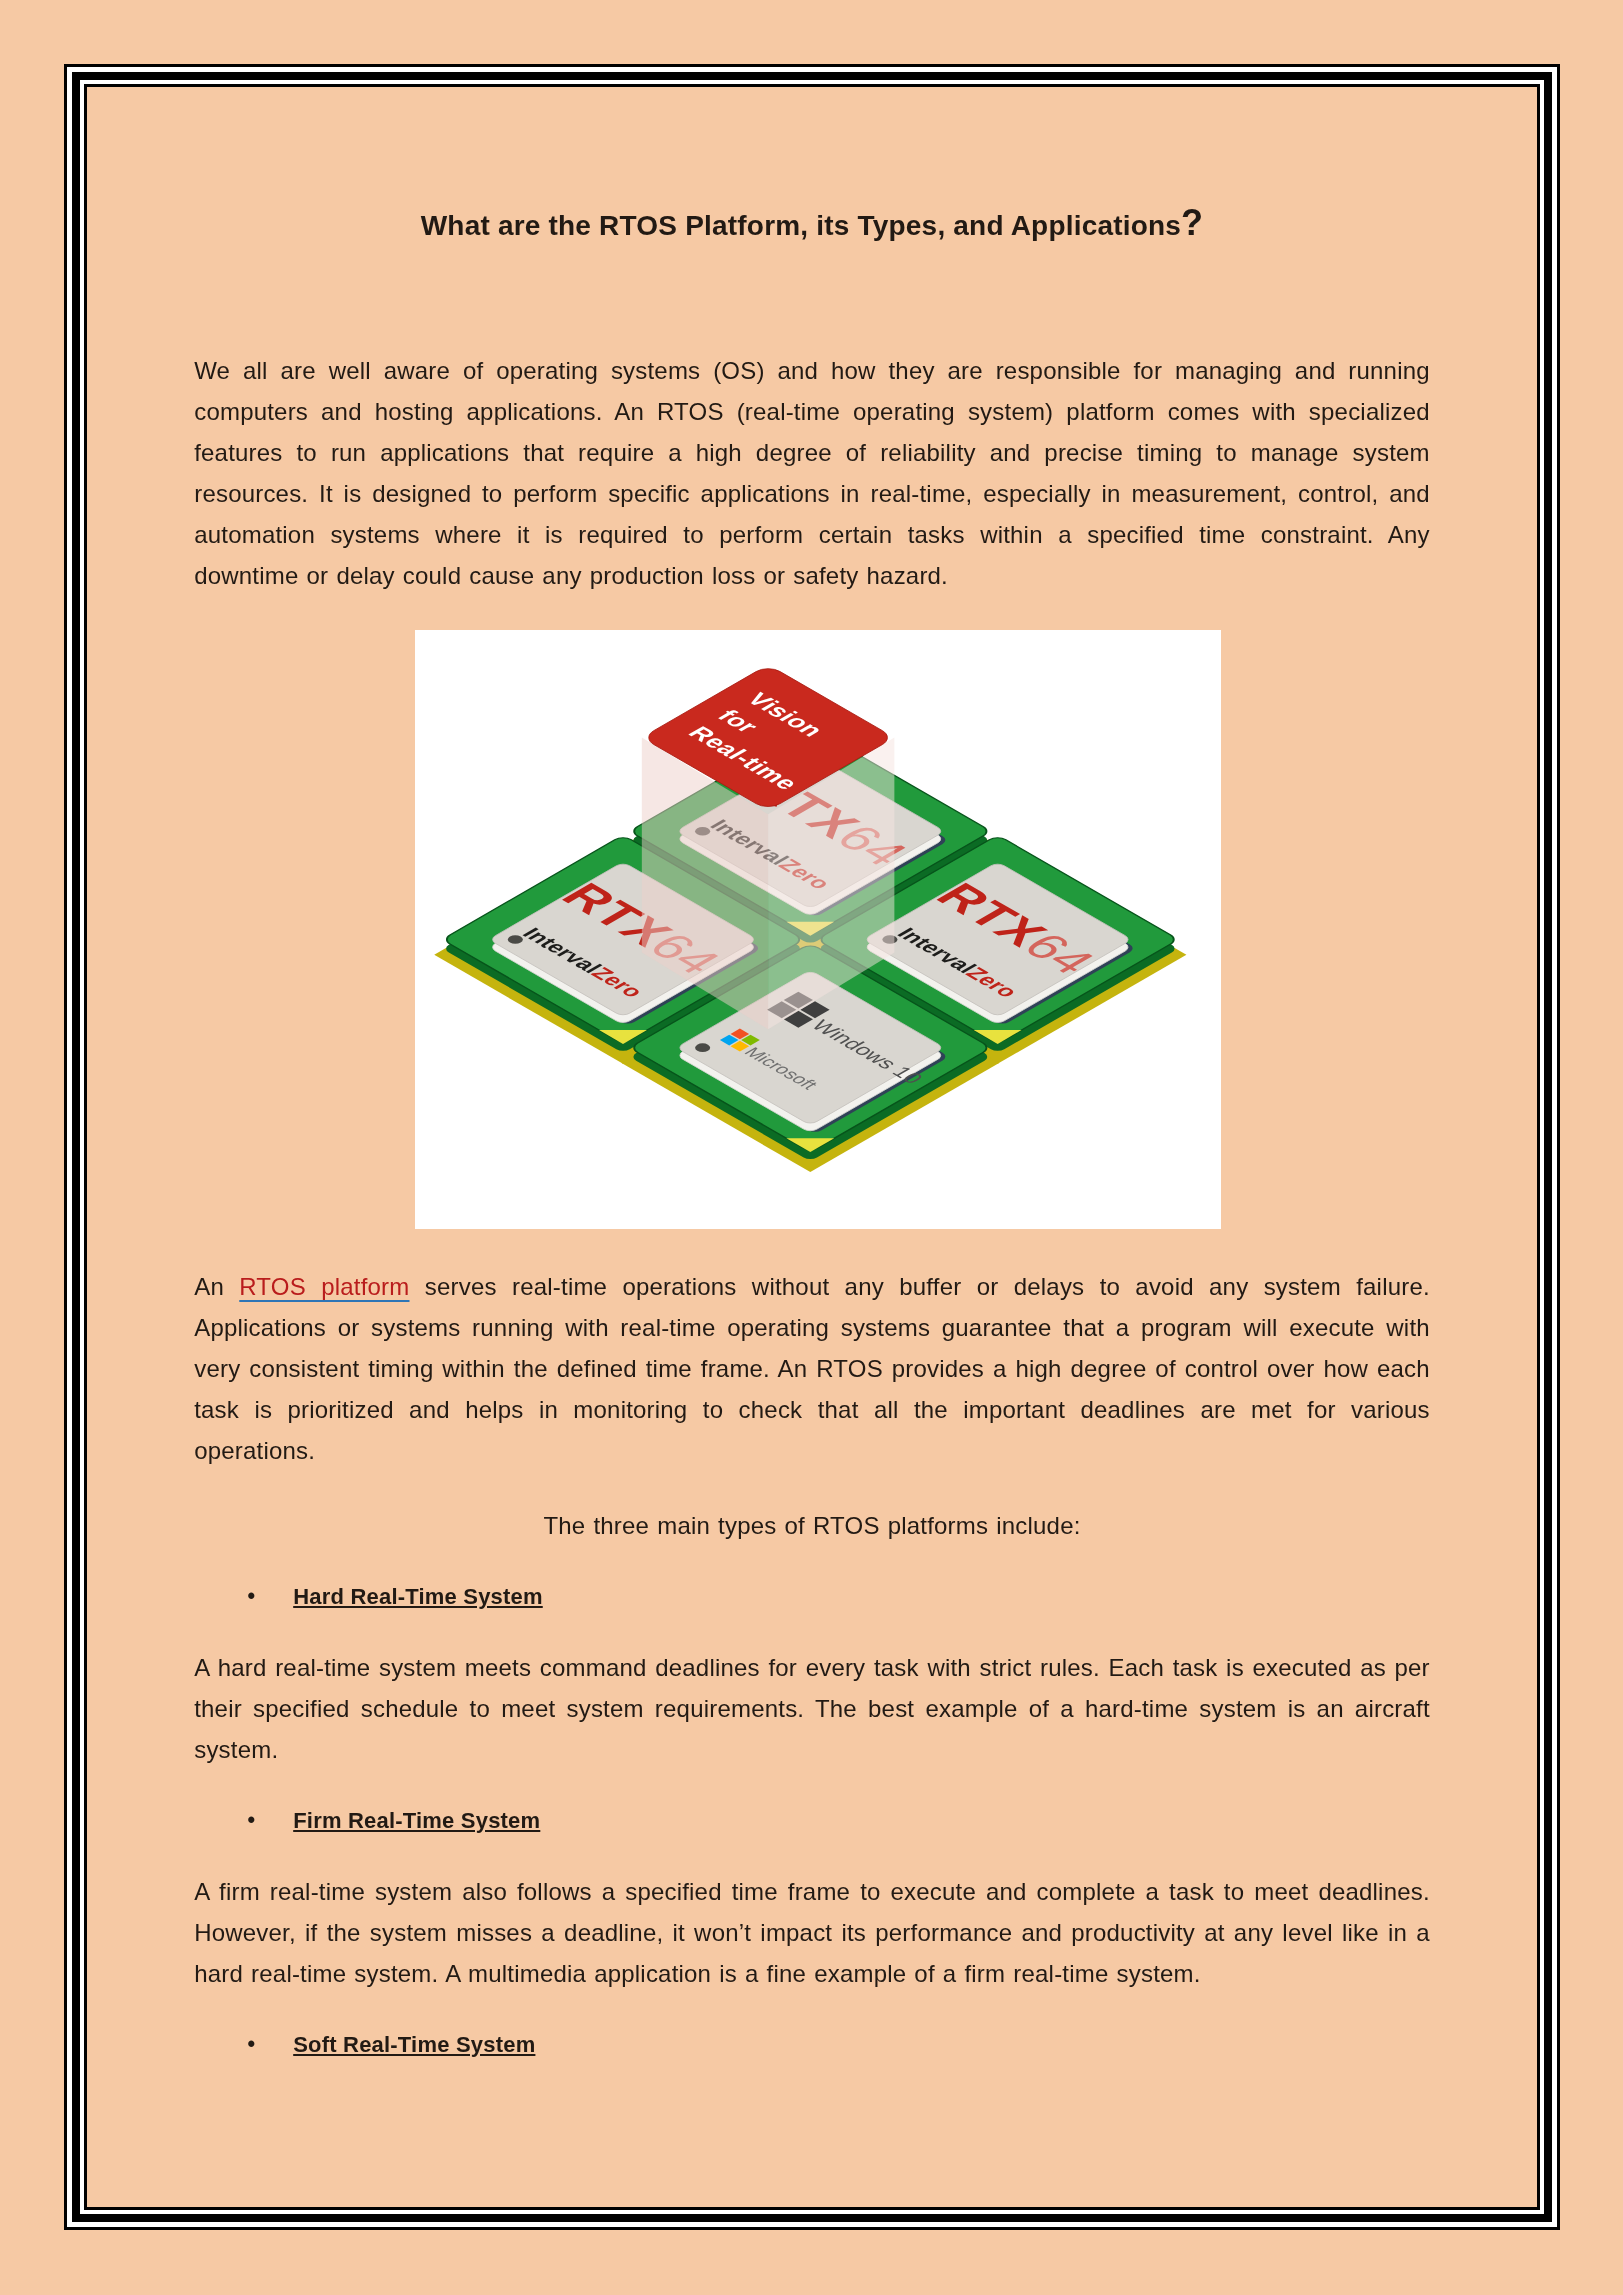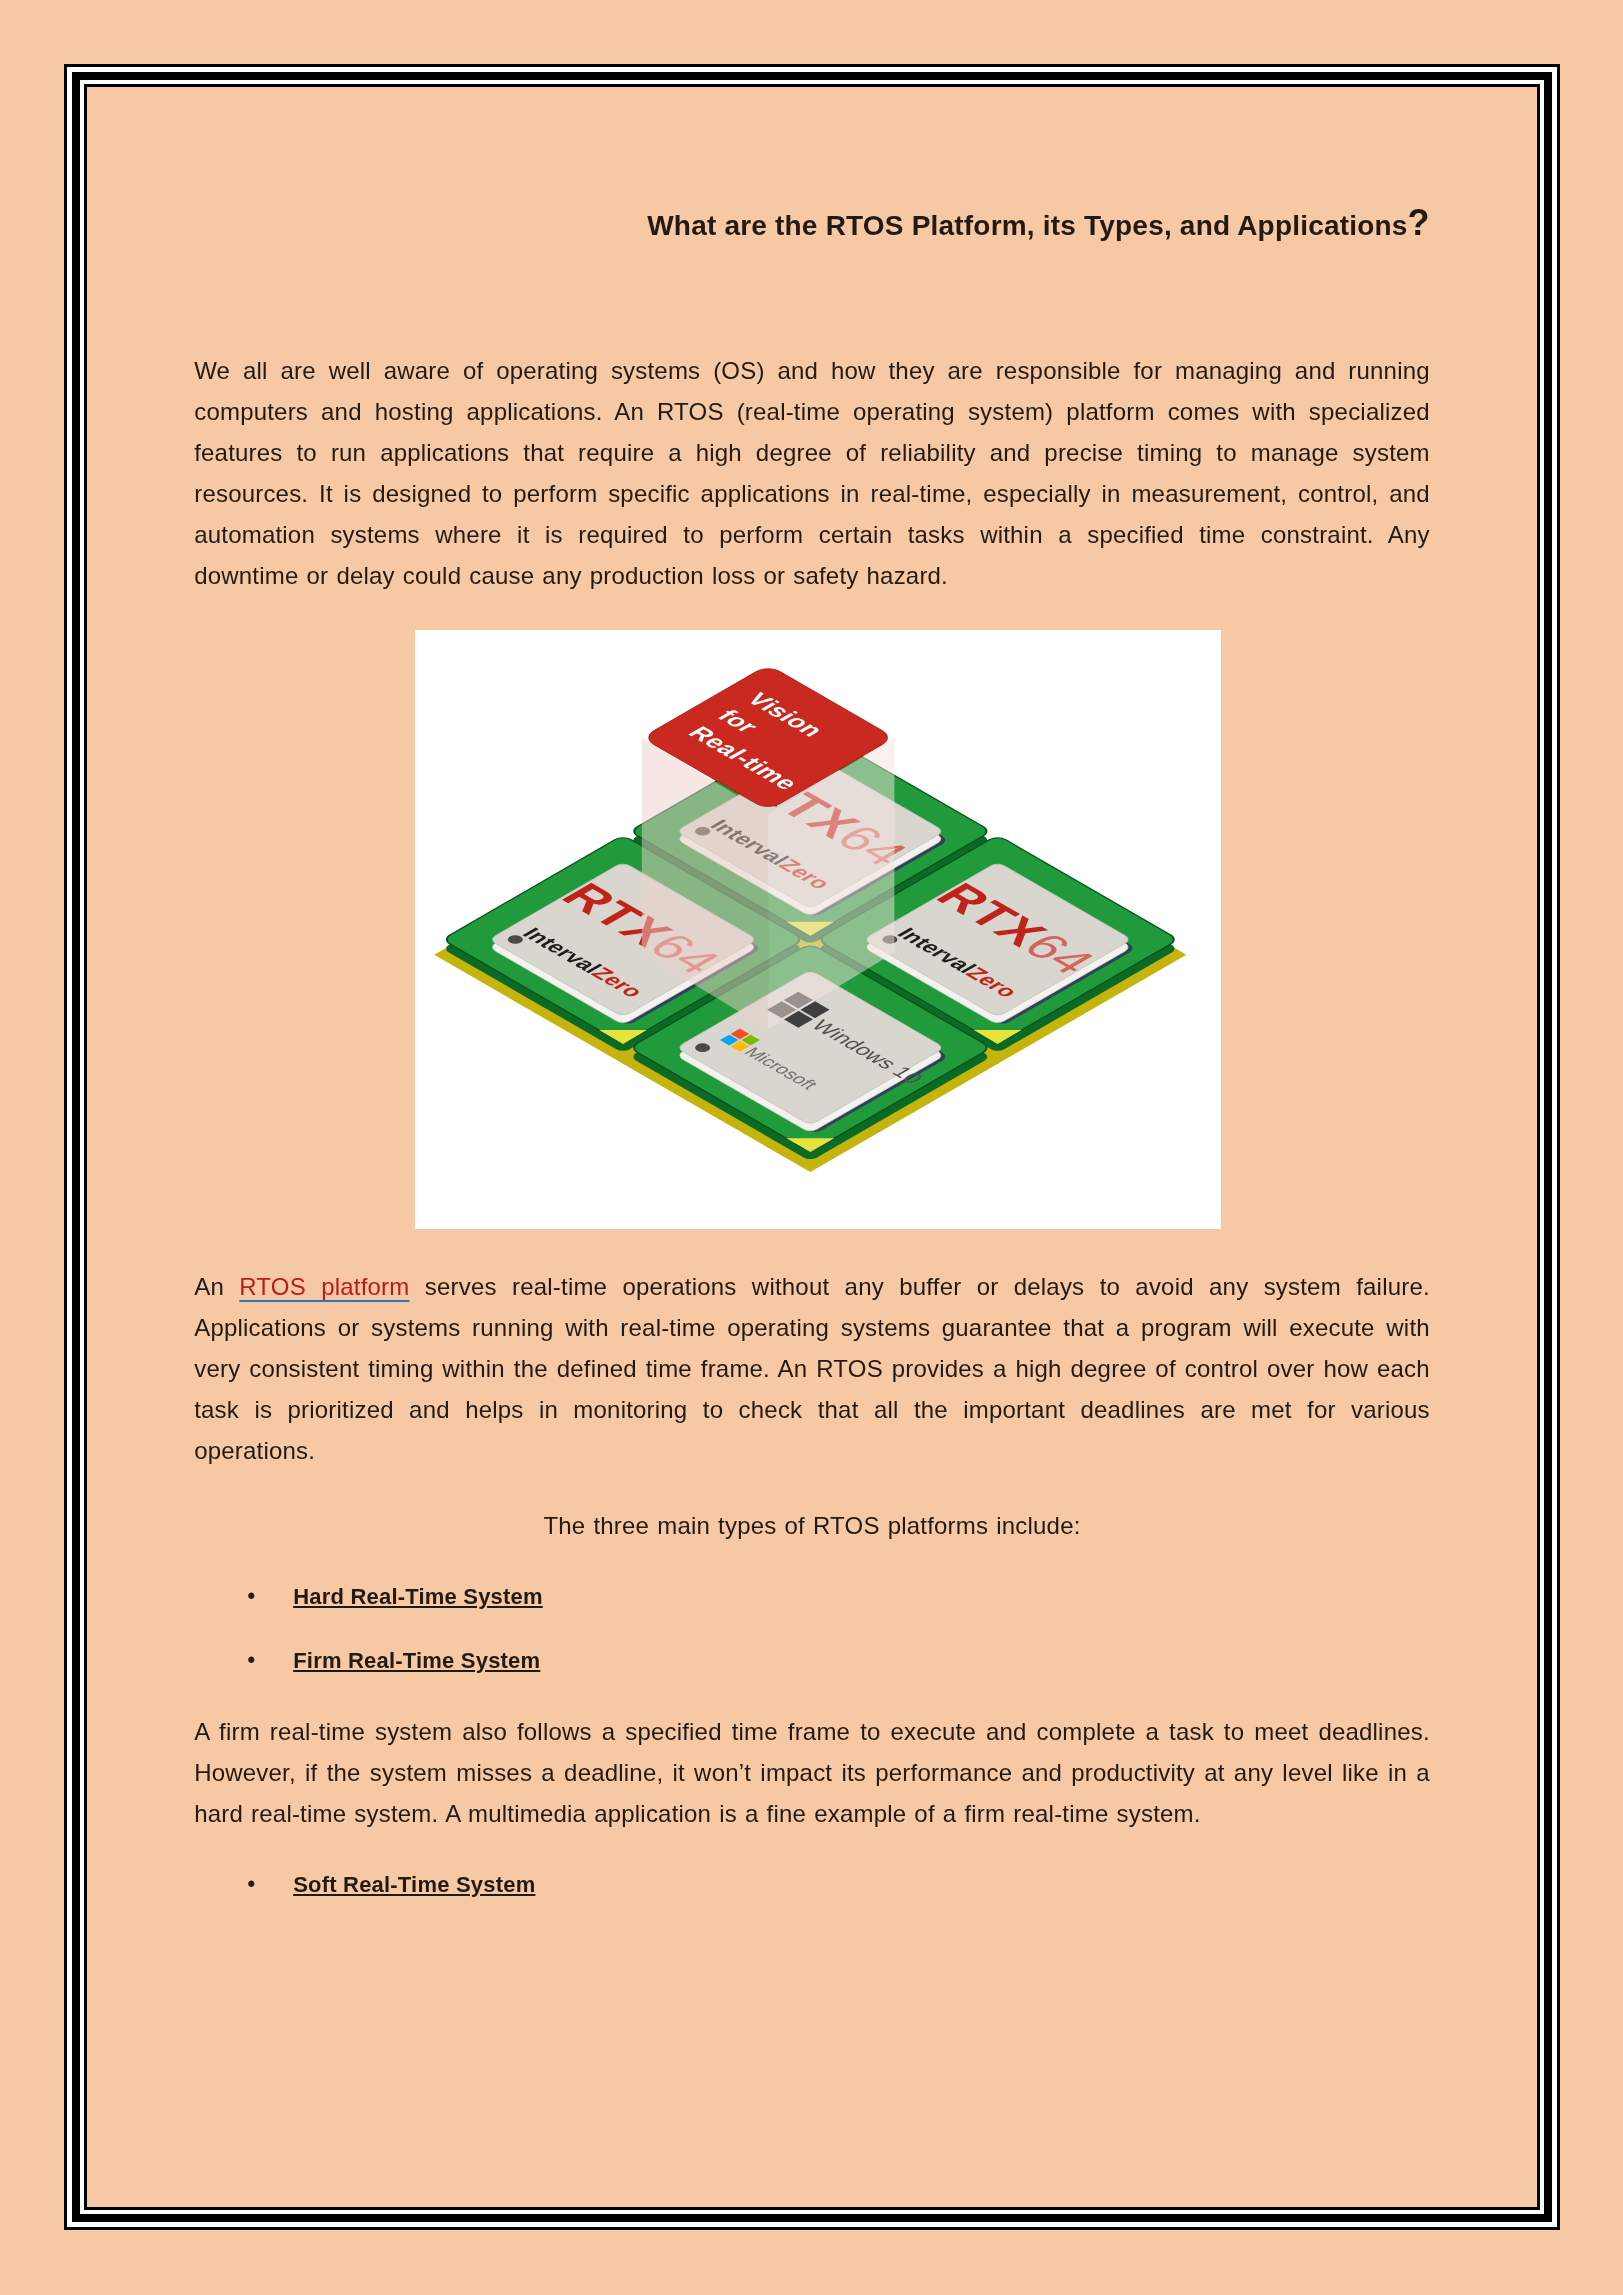--- a/index.html
+++ b/index.html
@@ -20,21 +20,21 @@
     width:100%; height:100%;
     border:8.4px solid #000; background:#fff; padding:4.6px;
   }
   .frame-inner {
     width:100%; height:100%;
     border:3.1px solid #000; background:#f6c9a4;
     padding:115px 107px 0 107px;
     overflow:hidden;
   }
   h1.title {
-    font-size:28px; font-weight:bold; text-align:right;
+    font-size:28px; font-weight:bold; text-align:center;
     letter-spacing:0.2px;
     margin:0 0 106px 0;
   }
   h1.title .qmark { font-size:36px; font-weight:bold; }
   p.body-par {
     font-size:24px; line-height:41px; text-align:justify;
     letter-spacing:0.2px; word-spacing:1.2px;
     margin:0 0 34px 0;
   }
   a.doc-link {
@@ -151,20 +151,21 @@
       </div>
 
       <p class="body-par"><span>An </span><a class="doc-link">RTOS platform</a><span> serves real-time operations without any buffer or delays to avoid any system failure. Applications or systems running with real-time operating systems guarantee that a program will execute with very consistent timing within the defined time frame. An RTOS provides a high degree of control over how each task is prioritized and helps in monitoring to check that all the important deadlines are met for various operations.</span></p>
 
       <p class="body-par types-intro">The three main types of RTOS platforms include:</p>
 
       <div class="bullet-item">
         <span class="dot">•</span>
         <span class="bullet-label">Hard Real-Time System</span>
       </div>
+      <p class="body-par">A hard real-time system meets command deadlines for every task with strict rules. Each task is executed as per their specified schedule to meet system requirements. The best example of a hard-time system is an aircraft system.</p>
 
       <div class="bullet-item">
         <span class="dot">•</span>
         <span class="bullet-label">Firm Real-Time System</span>
       </div>
       <p class="body-par">A firm real-time system also follows a specified time frame to execute and complete a task to meet deadlines. However, if the system misses a deadline, it won’t impact its performance and productivity at any level like in a hard real-time system. A multimedia application is a fine example of a firm real-time system.</p>
 
       <div class="bullet-item">
         <span class="dot">•</span>
         <span class="bullet-label">Soft Real-Time System</span>

